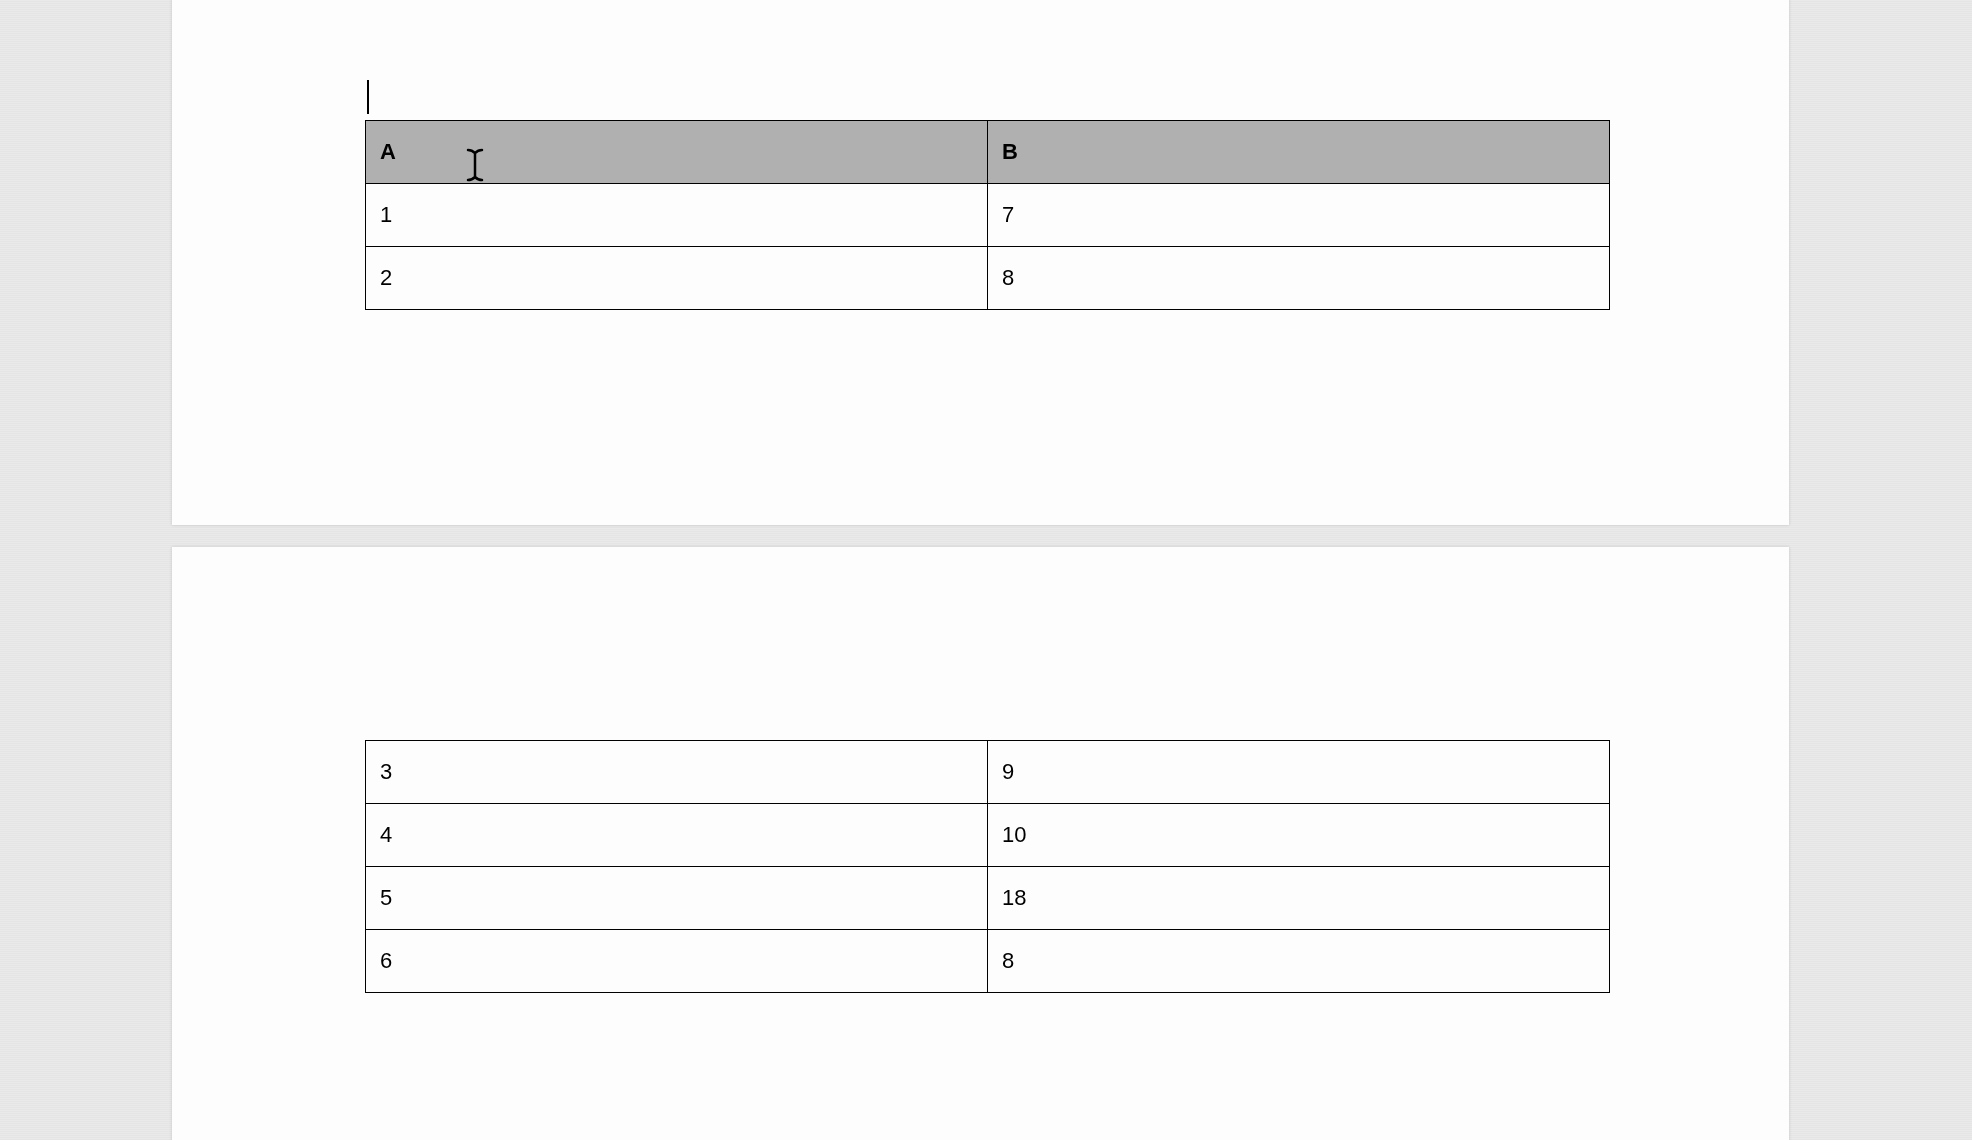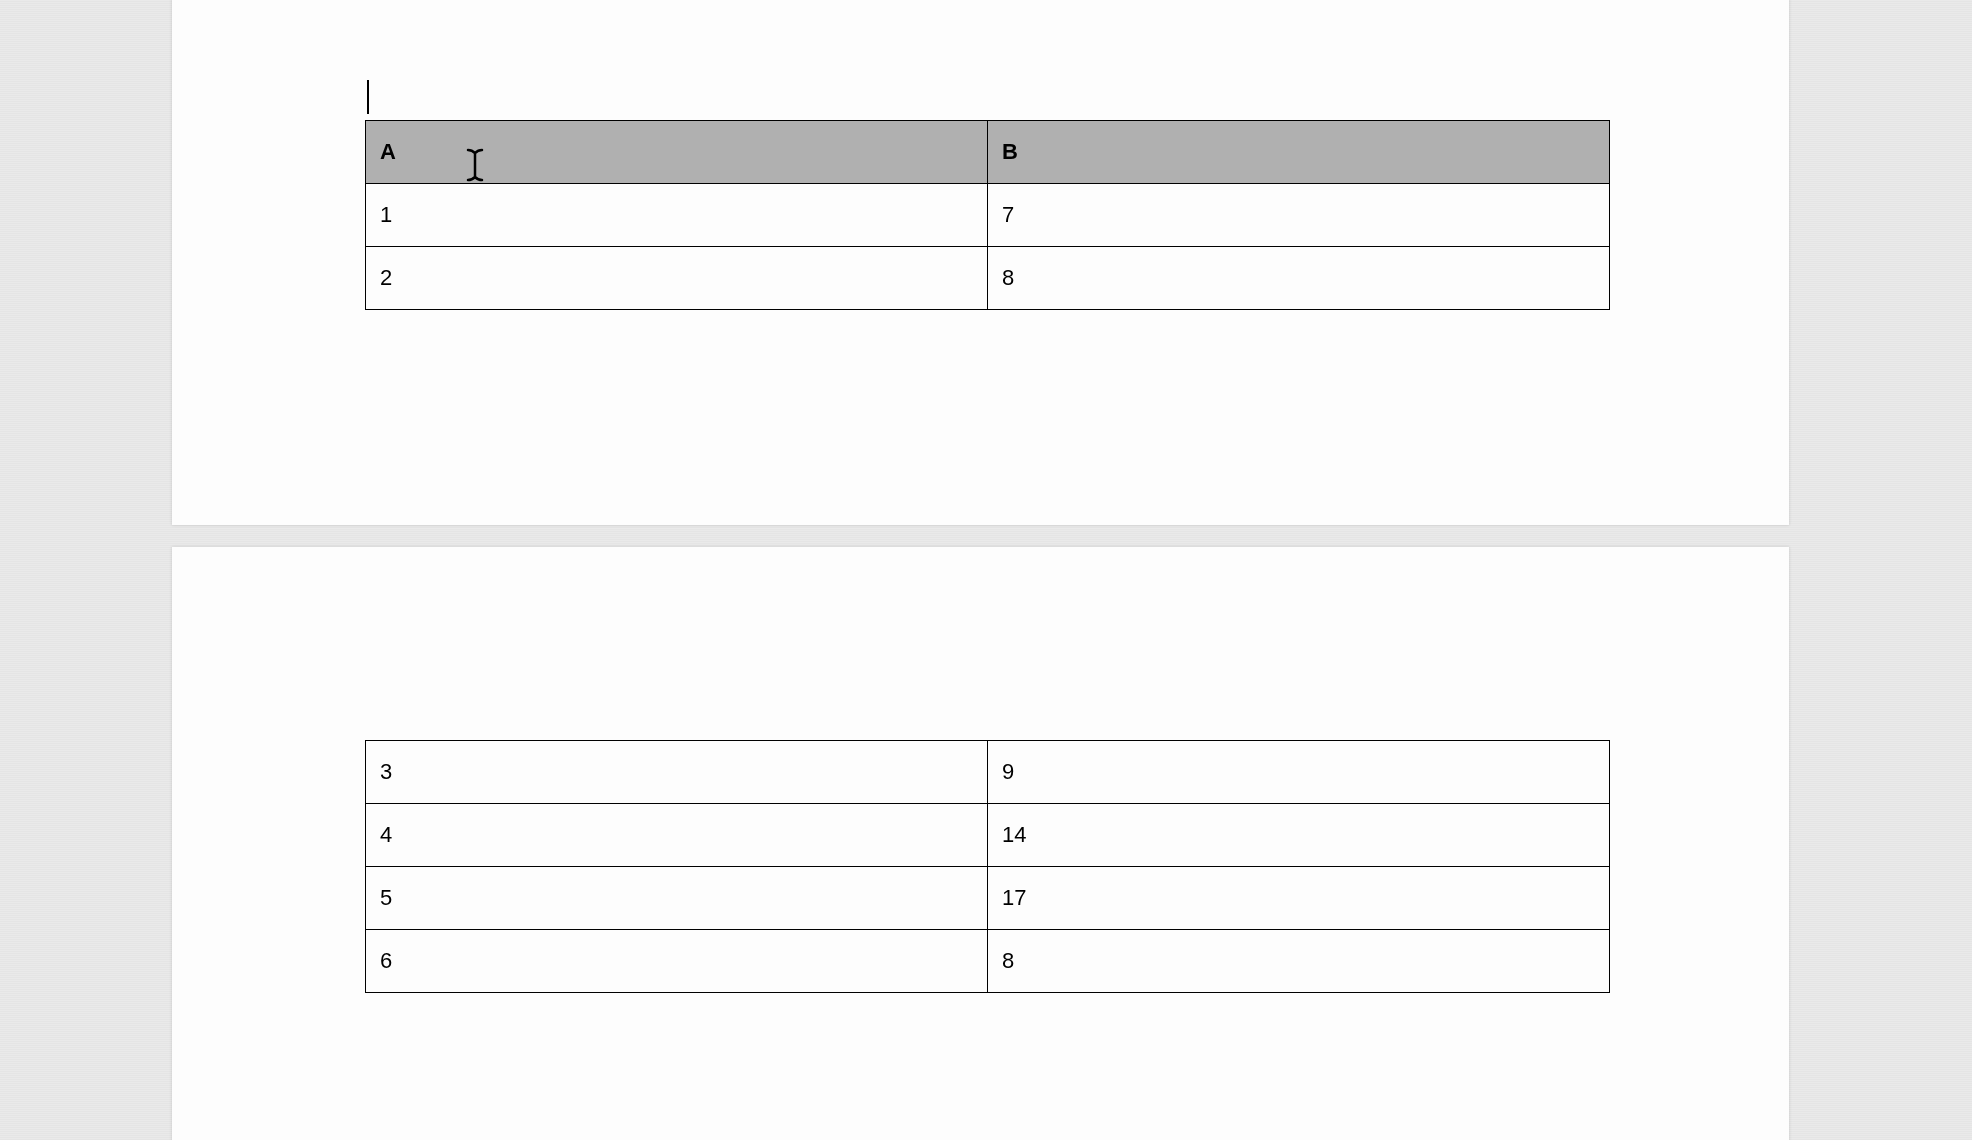--- a/index.html
+++ b/index.html
@@ -135,25 +135,25 @@
   </table>
 
   <table class="data-table table-2">
     <tbody>
       <tr>
         <td class="col-a">3</td>
         <td class="col-b">9</td>
       </tr>
       <tr>
         <td class="col-a">4</td>
-        <td class="col-b">14</td>
+        <td class="col-b">10</td>
       </tr>
       <tr>
         <td class="col-a">5</td>
-        <td class="col-b">17</td>
+        <td class="col-b">18</td>
       </tr>
       <tr>
         <td class="col-a">6</td>
         <td class="col-b">8</td>
       </tr>
     </tbody>
   </table>
 
   <svg class="ibeam-cursor" width="18" height="34" viewBox="0 0 18 34">
     <path d="M 2 2 Q 6 2 9 5 Q 12 2 16 2 M 9 5 L 9 29 M 2 32 Q 6 32 9 29 Q 12 32 16 32" stroke="#000" stroke-width="2.5" fill="none" stroke-linecap="round"></path>

